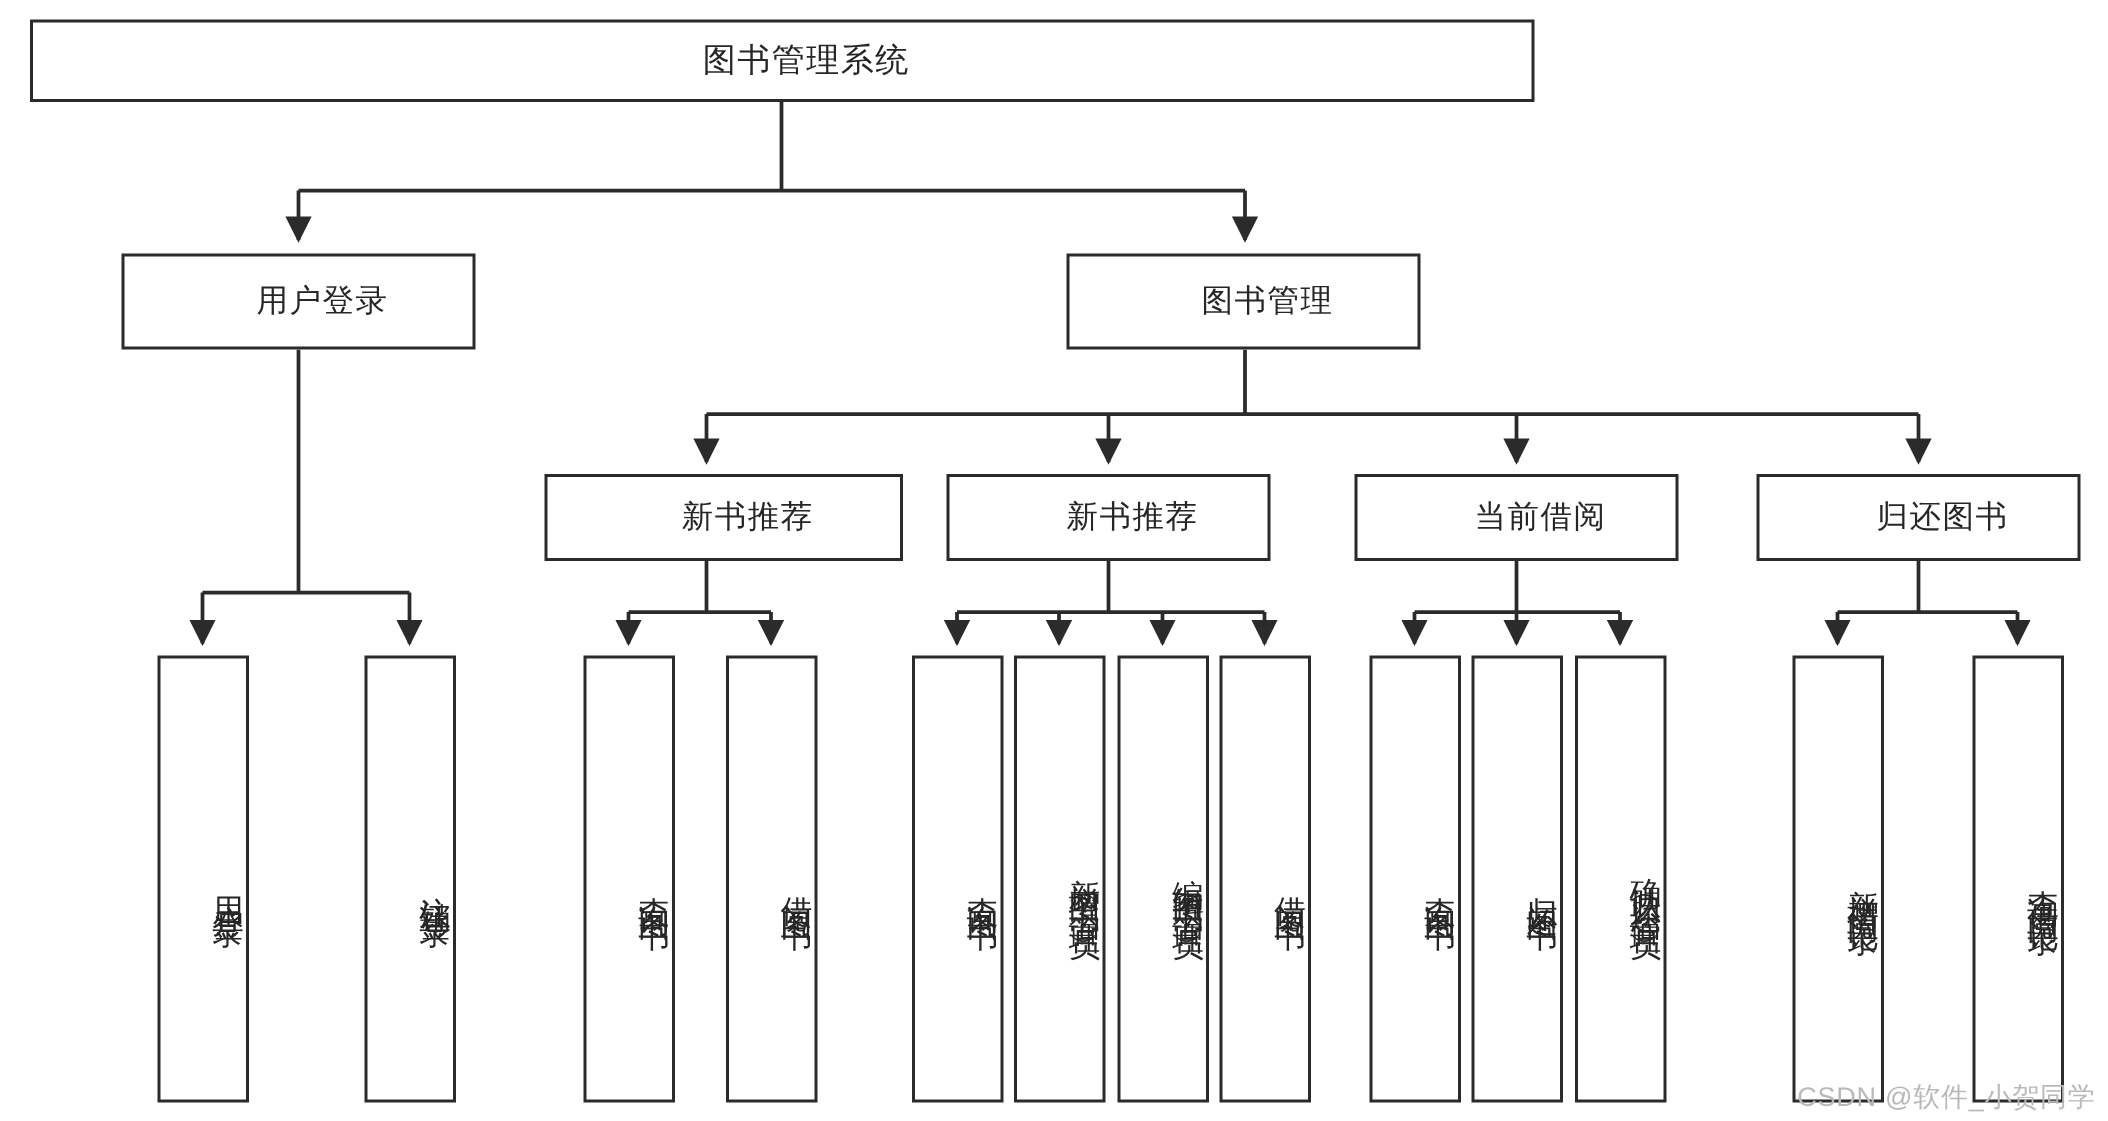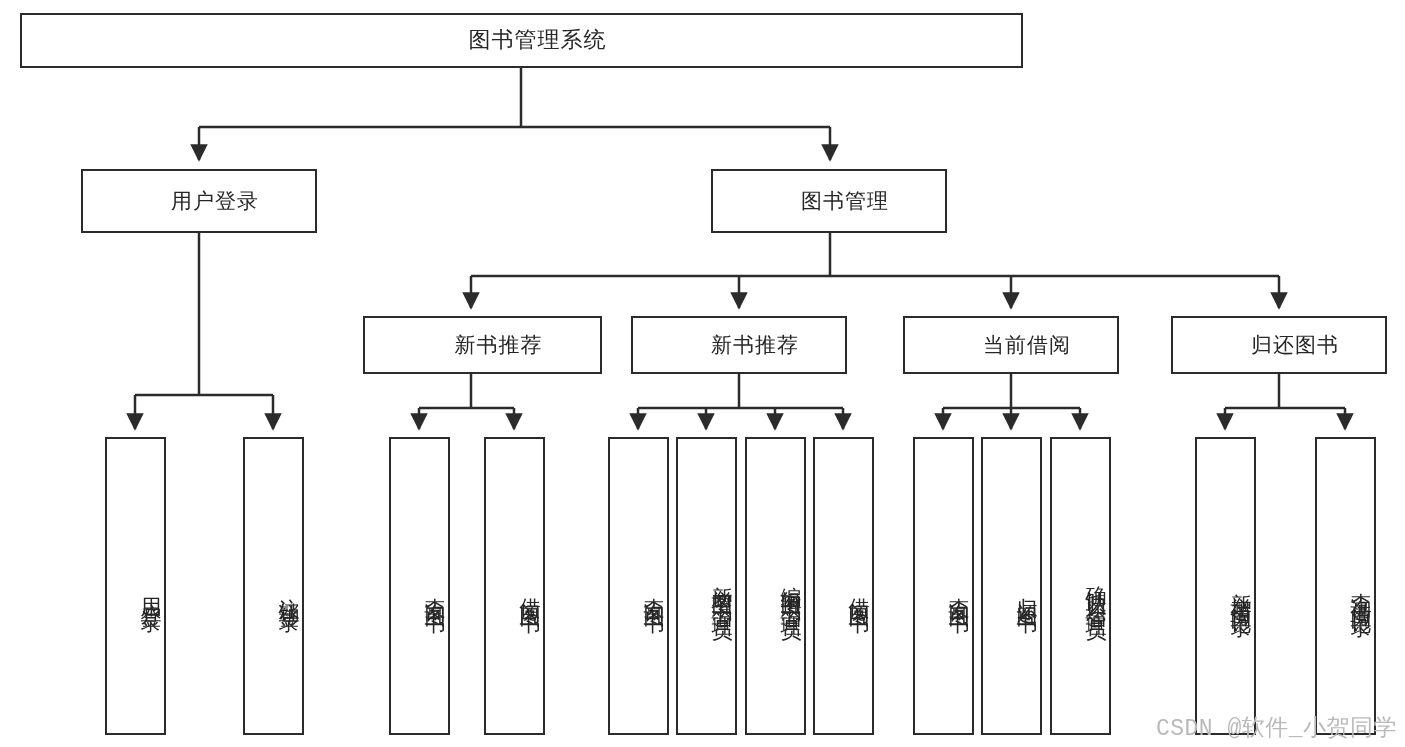--- a/index.html
+++ b/index.html
@@ -35,25 +35,25 @@
     padding-top:10px;
     align-items:flex-start;
     justify-content:center;
   }
   .node.root{font-size:22px;}
 
   .watermark{
     position:absolute;
     right:8px;
     bottom:4px;
-    font-size:23px;
+    font-size:18px;
     color:#b9b9b9;
     white-space:nowrap;
     letter-spacing:0.5px;
-    font-family:Liberation Mono, monospace;
+    font-family:Liberation Sans, sans-serif;
   }
 </style>
 </head>
 <body>
 
 <div id="diagram">
 
   <svg id="svg-layer" viewBox="0 0 1405 747" xmlns="http://www.w3.org/2000/svg">
     <defs>
       <marker id="arrow" viewBox="0 0 10 10" refX="9" refY="5" markerWidth="7" markerHeight="7" orient="auto-start-reverse">

